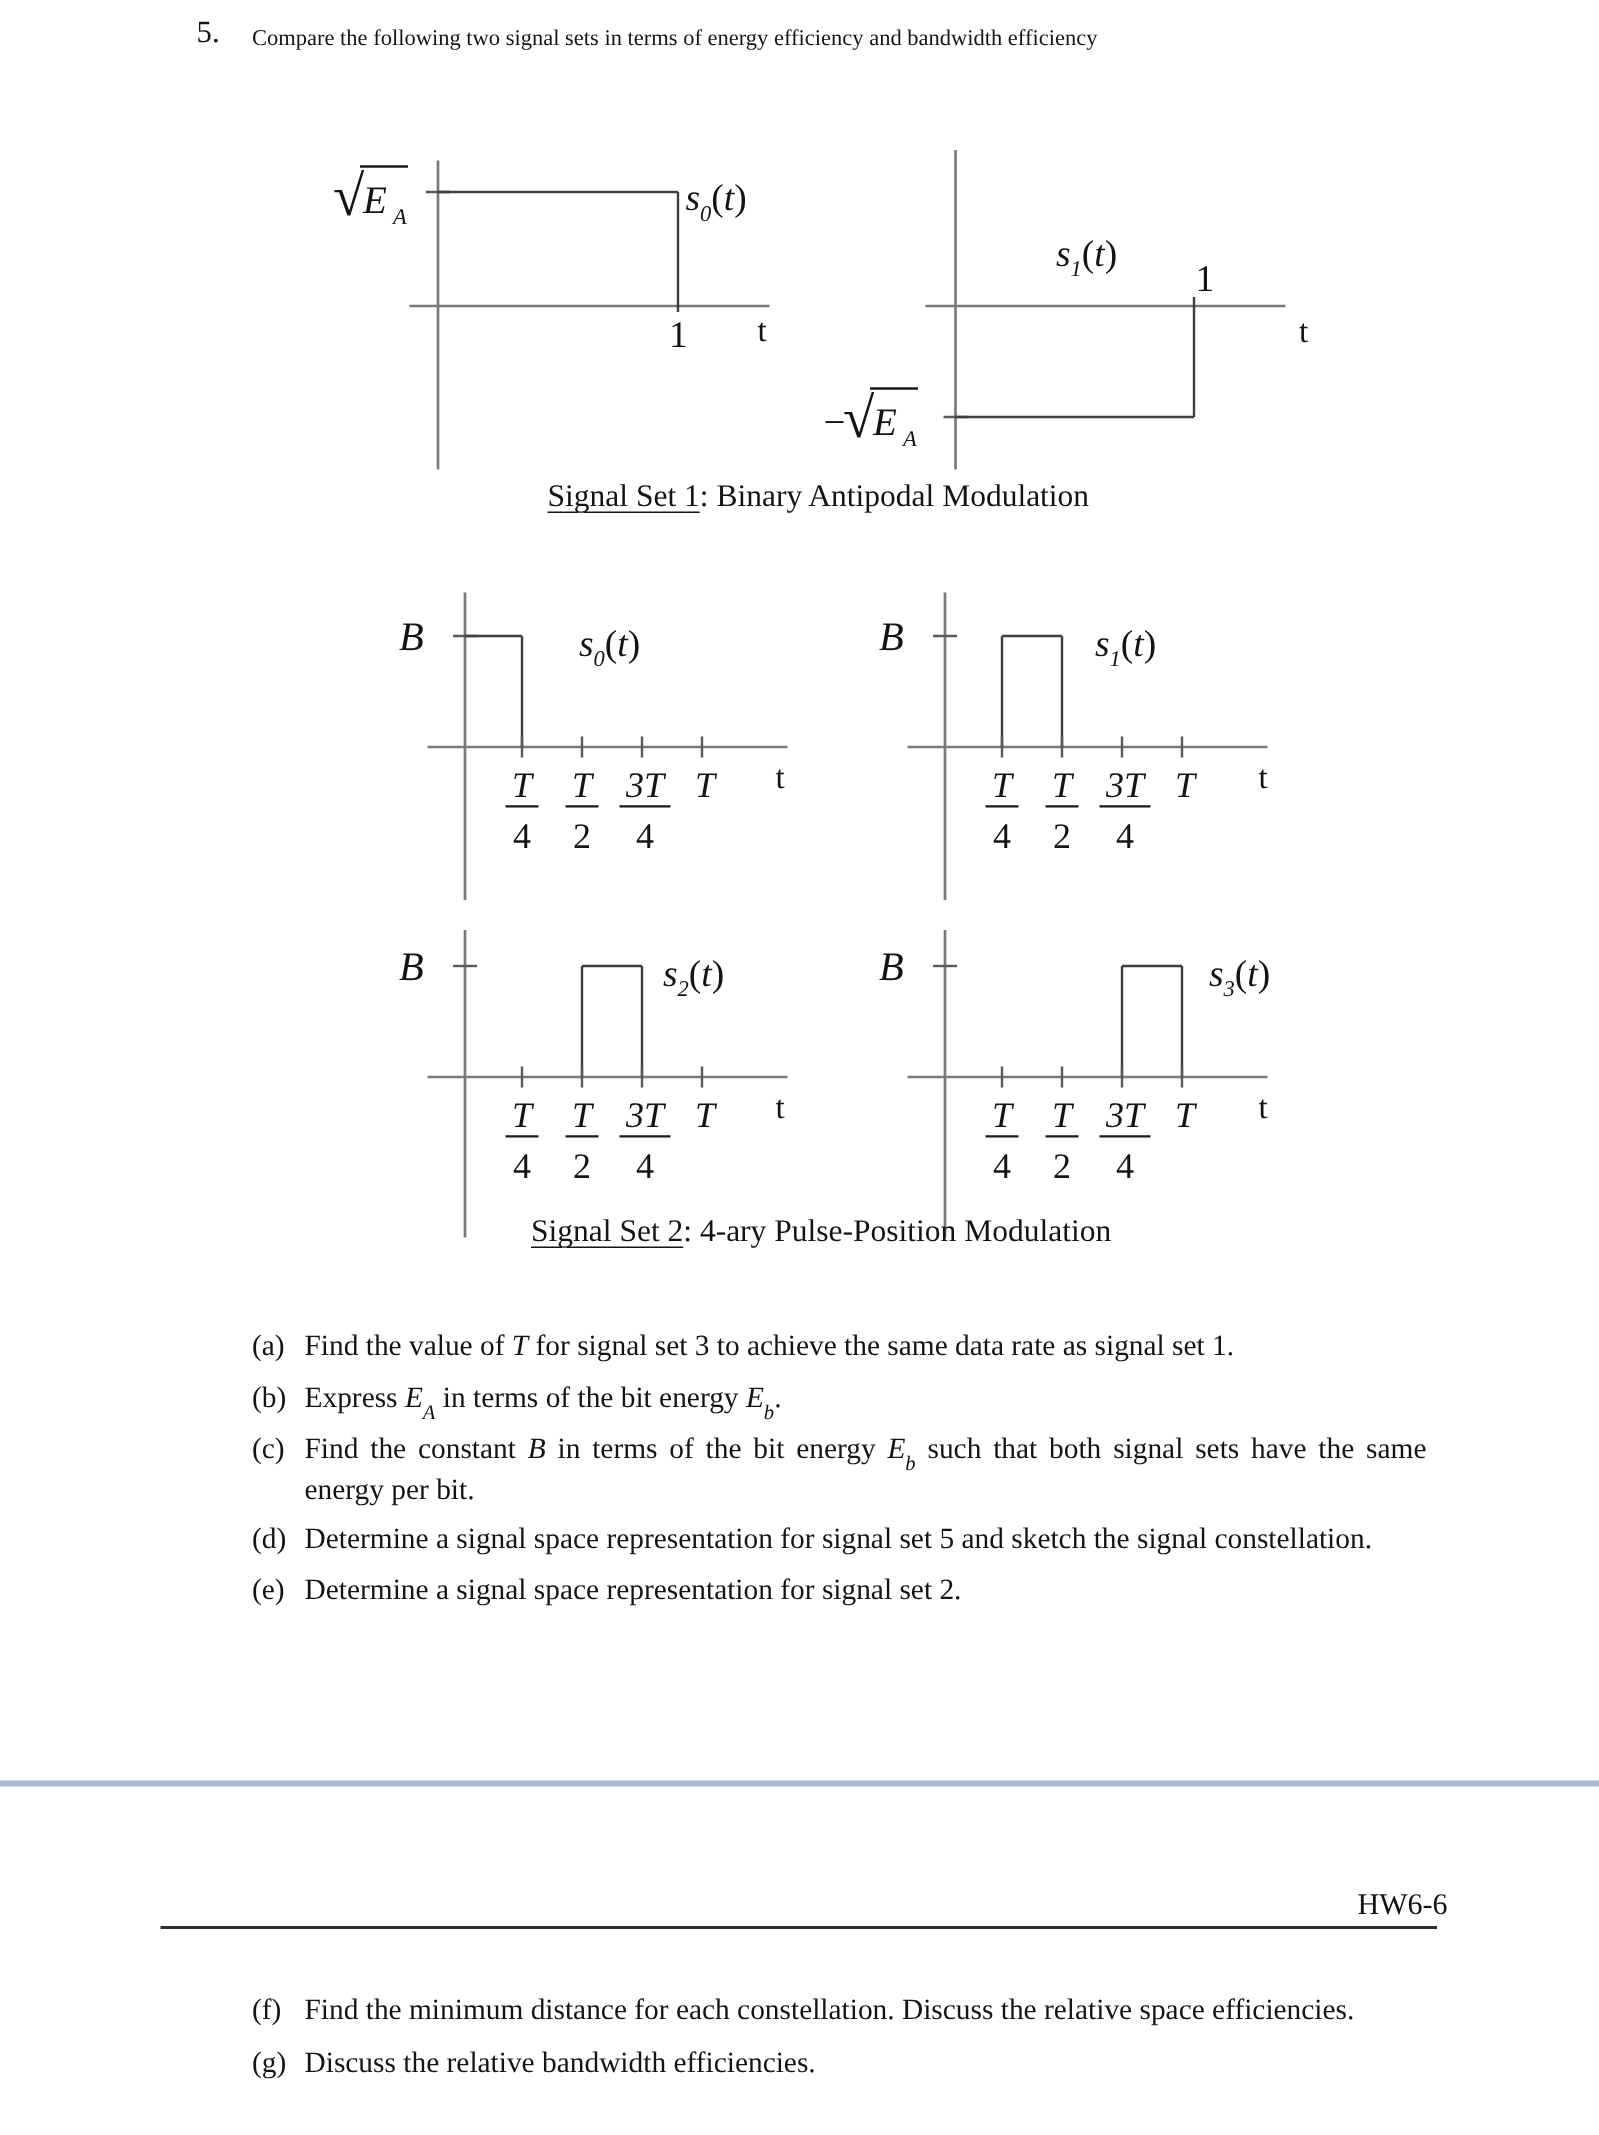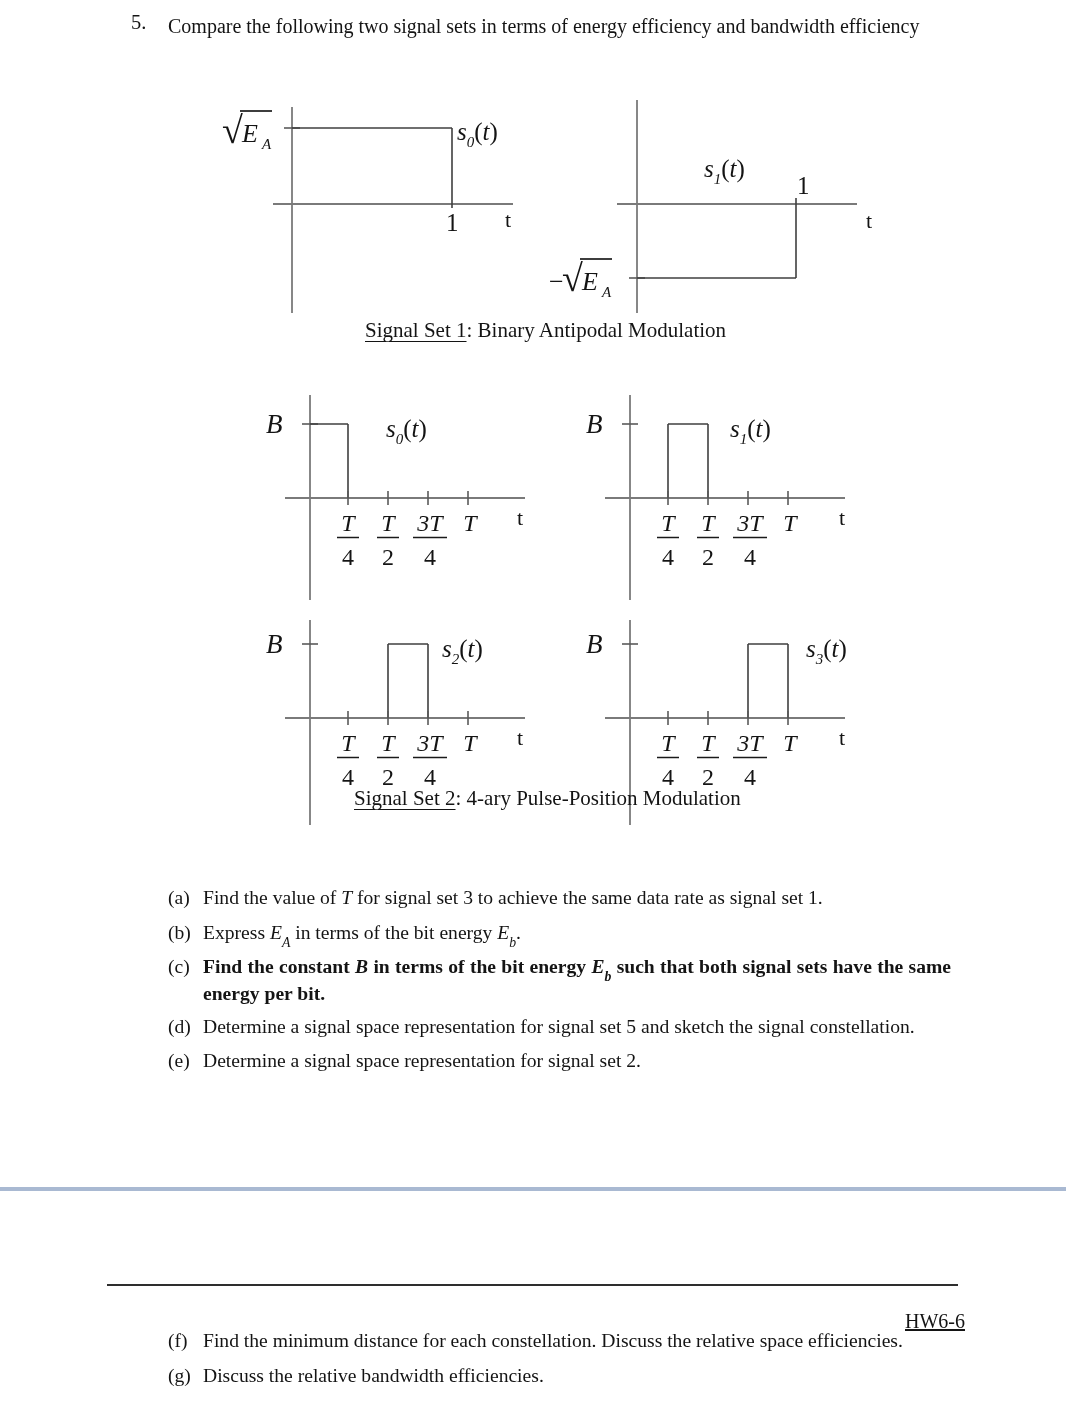--- a/index.html
+++ b/index.html
@@ -4,21 +4,21 @@
 <style>
   html,body { margin:0; padding:0; background:#ffffff; }
   .page {
     position:relative; width:1066px; height:1423px; background:#ffffff;
     font-family:"Liberation Serif", serif; color:#141414; overflow:hidden;
   }
 
   
   .header { position:absolute; left:131px; top:11px; display:flex; }
   .pnum  { font-size:20.5px; width:37px; flex:none; }
-  .ptext { width:810px; font-size:20px; line-height:31px; }
+  .ptext { width:810px; font-size:15px; line-height:31px; }
 
   
   .fig-svg { position:absolute; left:0; }
   #set1-svg { top:90px; }
   #set2-svg { top:385px; }
 
   .ax { stroke:#7a7a7a; stroke-width:1.8; }
   .sg { stroke:#3f3f3f; stroke-width:1.6; fill:none; }
   .tk { stroke:#5a5a5a; stroke-width:1.6; }
   .ol { stroke:#1a1a1a; stroke-width:1.7; }  
@@ -34,42 +34,42 @@
   .sig .up  { font-style:normal; }
   .num    { font:400 25px "Liberation Serif", serif; }
   .axis-t { font:400 22px "Liberation Serif", serif; }
   .ampB   { font:italic 27px "Liberation Serif", serif; }
   .fnum   { font:italic 24px "Liberation Serif", serif; text-anchor:middle; }
   .fden   { font:400 24px "Liberation Serif", serif; text-anchor:middle; }
 
   
   .fig-caption { position:absolute; font-size:21px; white-space:nowrap; }
   #caption-set1 { left:365px; top:318px;font-family:Liberation Serif, serif; }
-  #caption-set2 { left:354px; top:786px; }
+  #caption-set2 { left:354px; top:808px; }
   .u { text-decoration:underline; text-underline-offset:4px; text-decoration-thickness:1.3px; }
 
   
   .q { position:absolute; left:168px; display:flex; font-size:19.6px; line-height:27px; }
   .qid   { width:35px; flex:none; }
   .qtext { width:748px; }
-  .qtext.just { text-align:justify;font-weight:bold; }
+  .qtext.just { text-align:justify; }
   .q i { font-style:italic; }
   .q sub { font-size:0.7em; font-style:italic; line-height:0; position:relative; top:0.22em; }
 
   #q-a { top:884px; }
   #q-b { top:919px; }
   #q-c { top:953px; }
   #q-d { top:1013px; }
   #q-e { top:1047px; }
   #q-f { top:1327px; }
   #q-g { top:1362px; }
 
   
   .divider { position:absolute; left:0; top:1187px; width:1066px; height:4px; }
-  .page-num { position:absolute; right:101px; top:1310px; font-size:20px;text-decoration:underline; }
+  .page-num { position:absolute; right:101px; top:1259px; font-size:20px; }
   .footer-rule { position:absolute; left:107px; top:1284px; width:851px; height:2px; background:#2e2e2e; }
 </style>
 </head>
 <body>
 
 <div class="page">
 
   <div class="header">
     <span class="pnum">5.</span>
     <div class="ptext">

